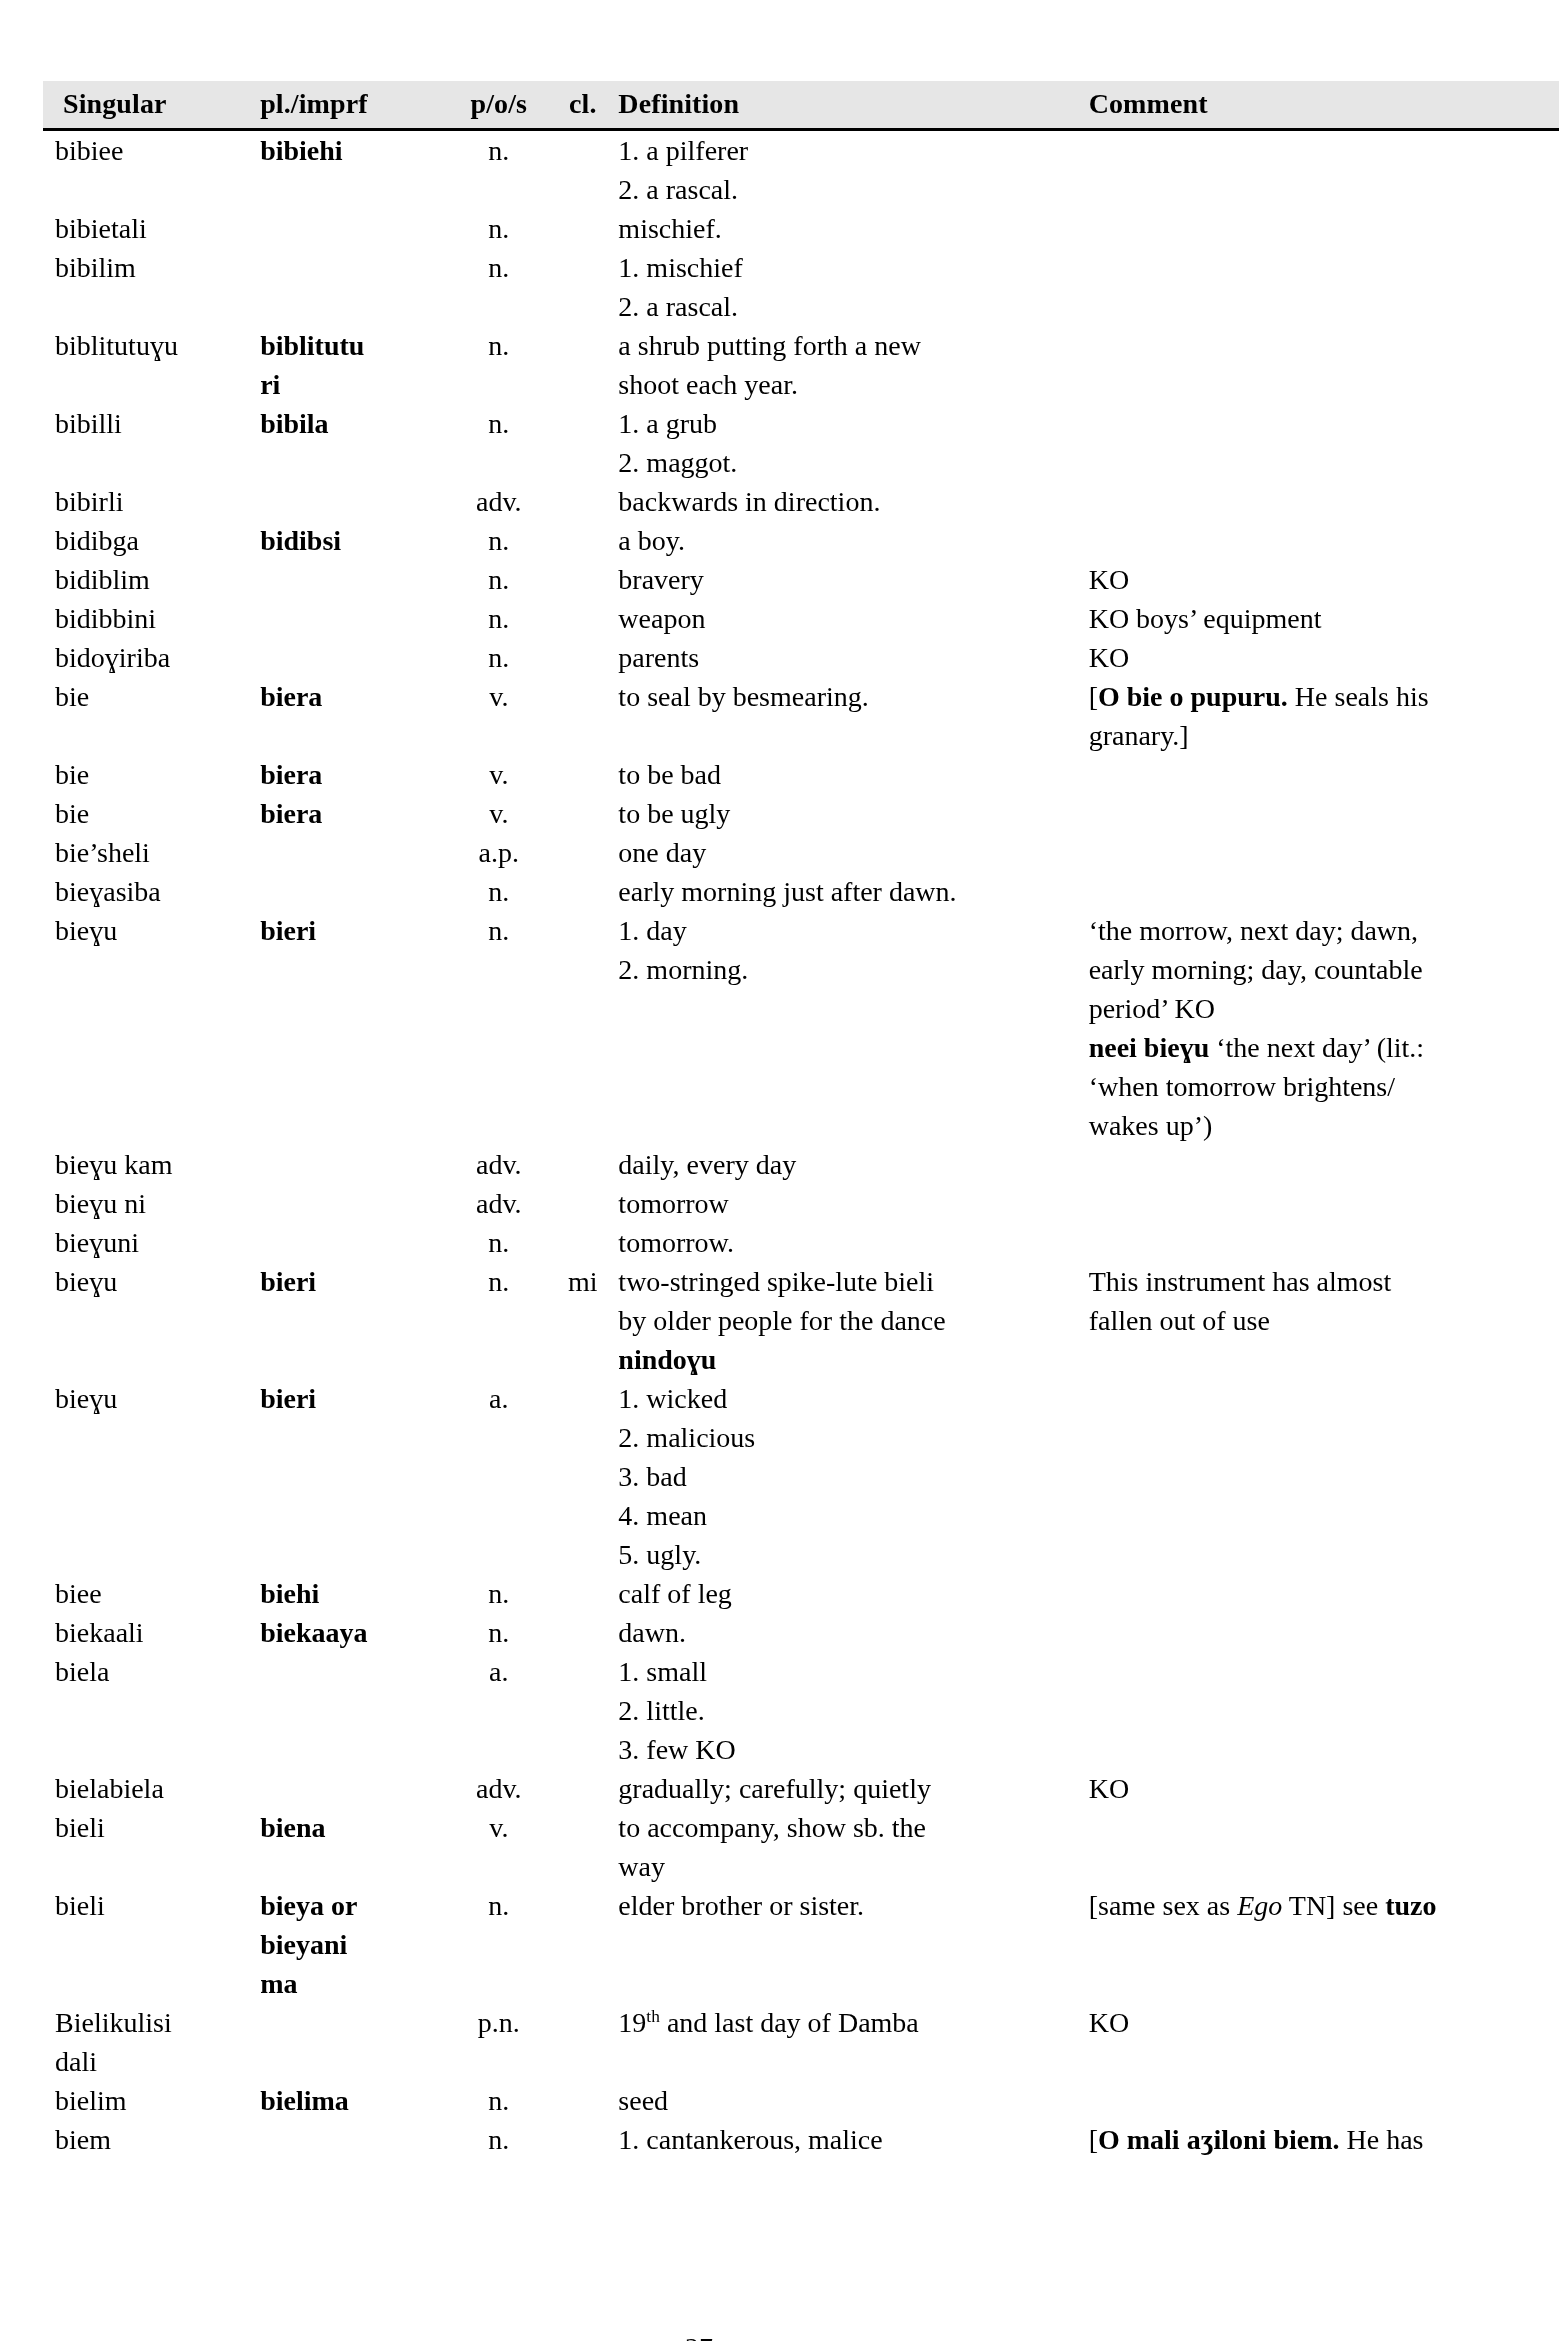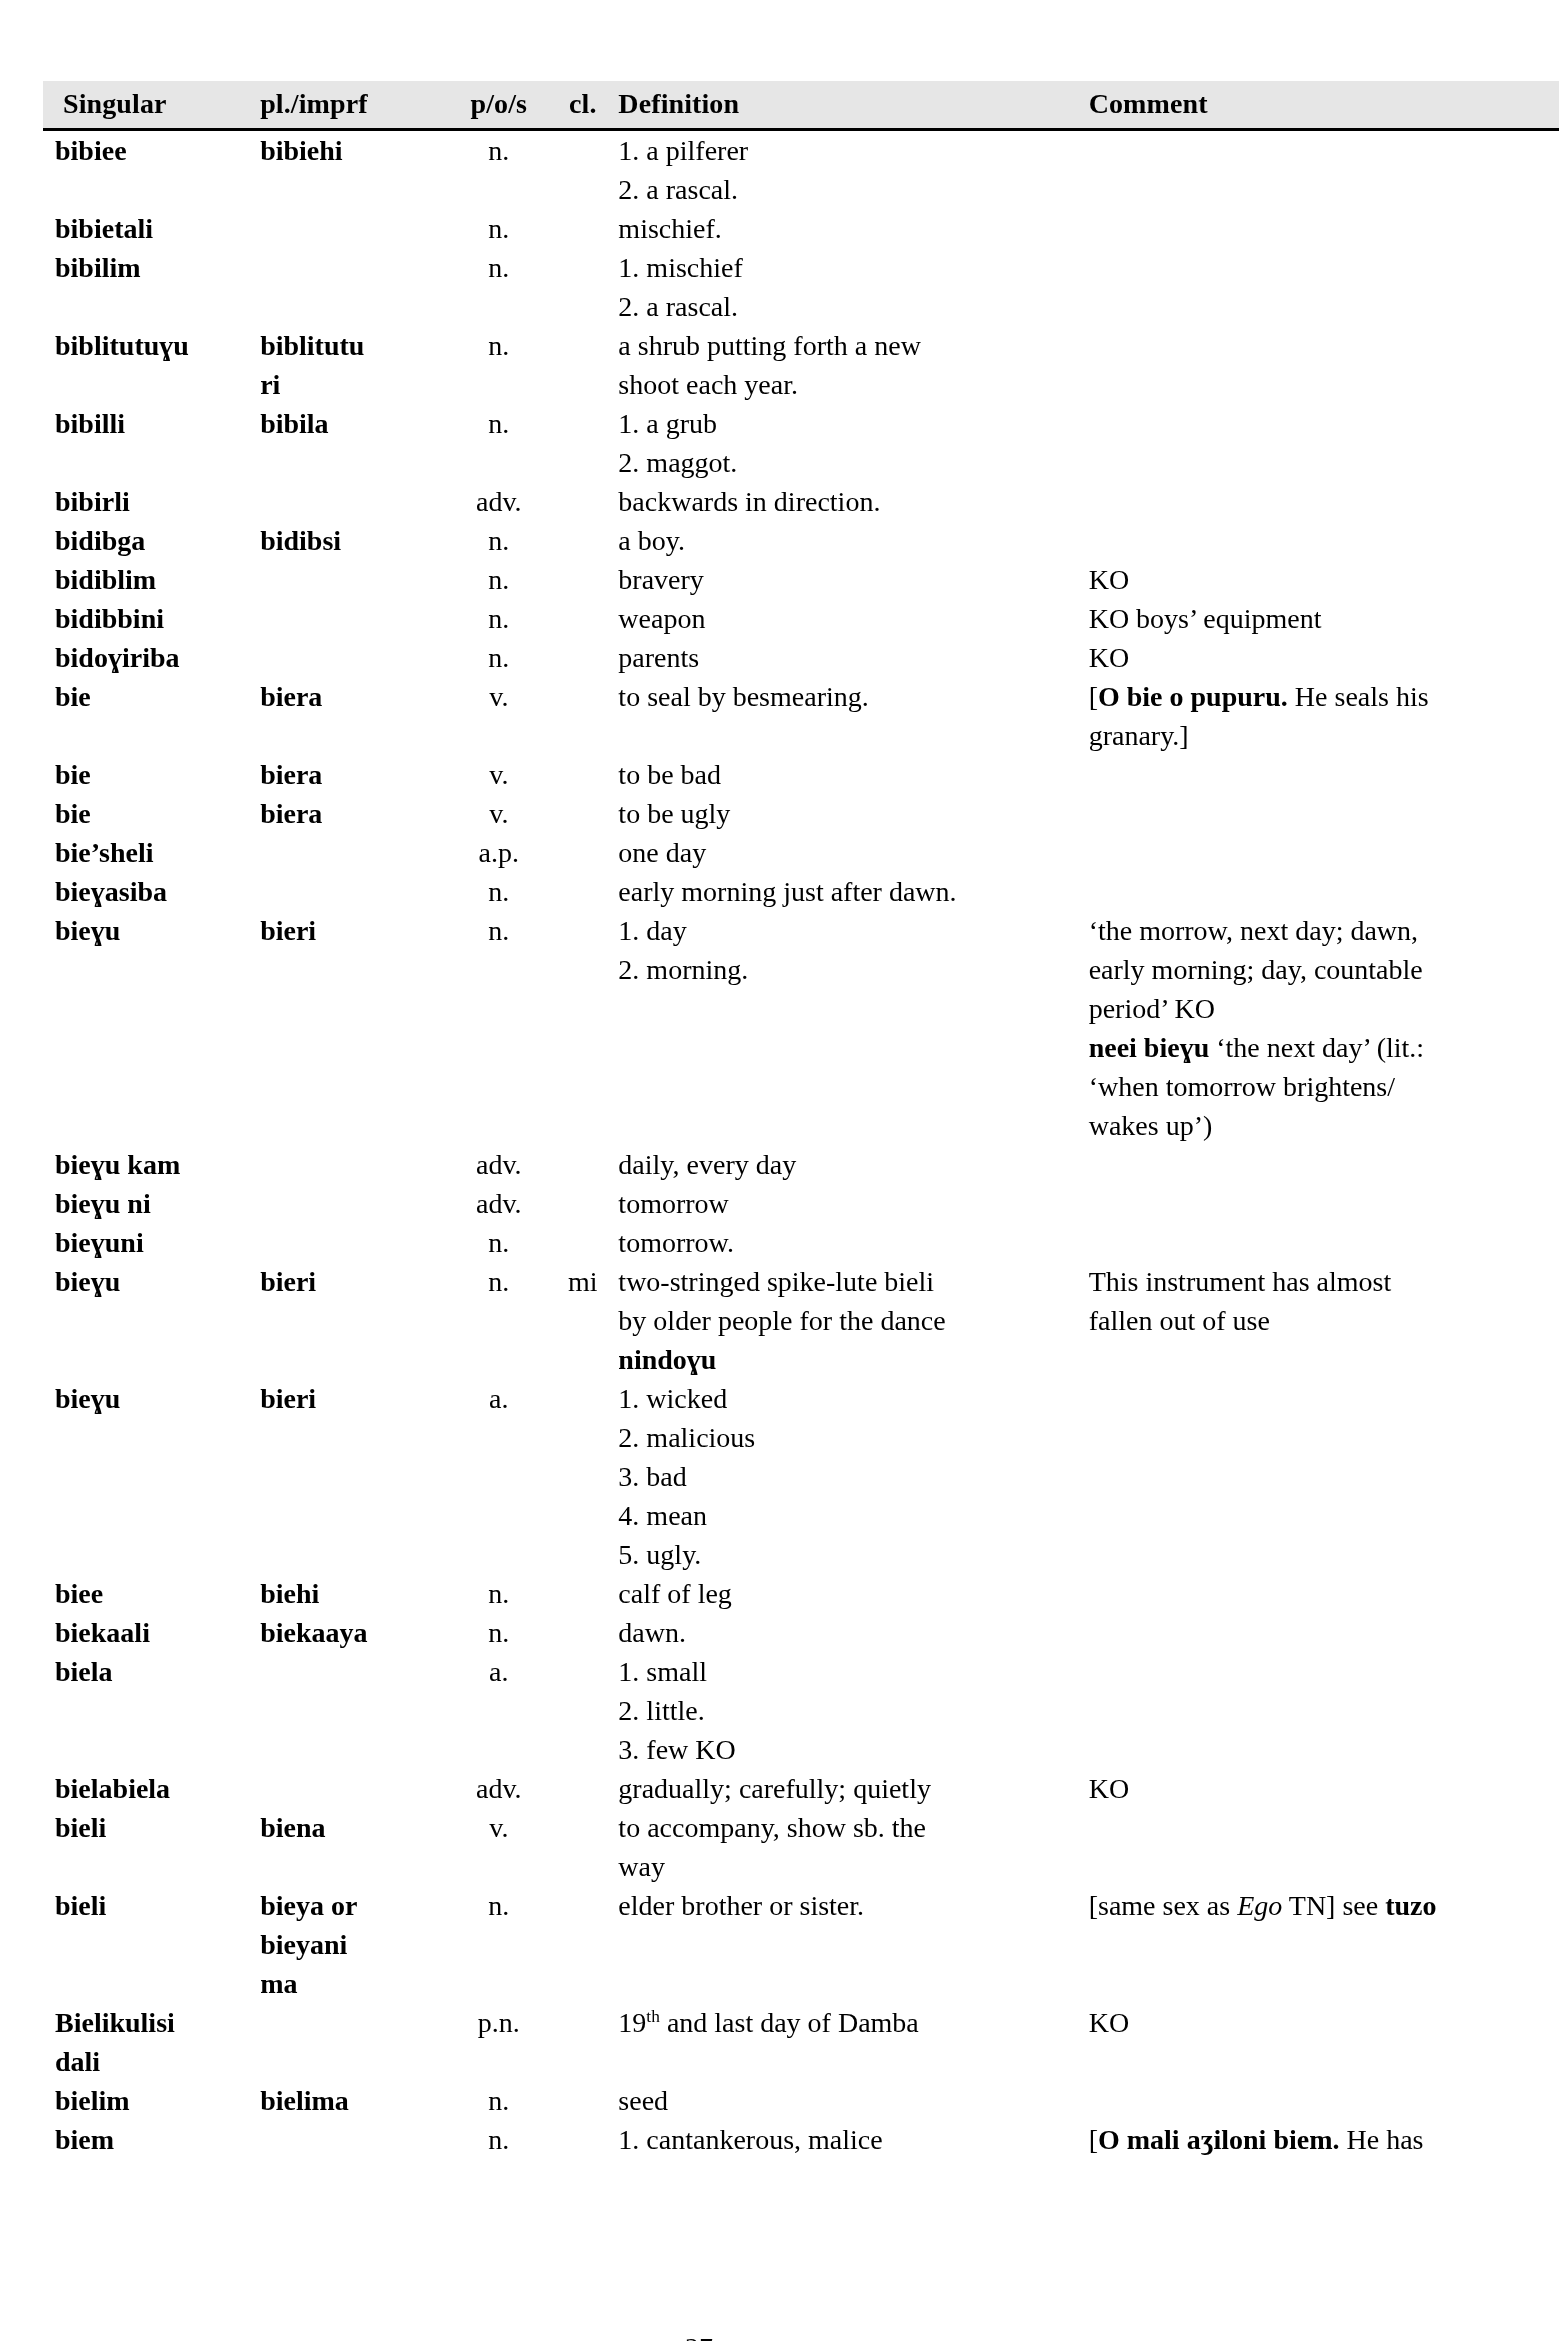--- a/index.html
+++ b/index.html
@@ -60,21 +60,21 @@
   thead th.h-cl   { text-align: center; }
 
   tbody td {
     vertical-align: top;
     padding: 0;
     font-size: 28px;
     line-height: 39px;
   }
 
   td.sing {
-    font-weight: bold;
+    font-weight: normal;
     padding-left: 12px;
     white-space: pre-line;
   }
   td.pl {
     font-weight: bold;
     white-space: pre-line;
   }
   td.pos {
     text-align: center;
   }

